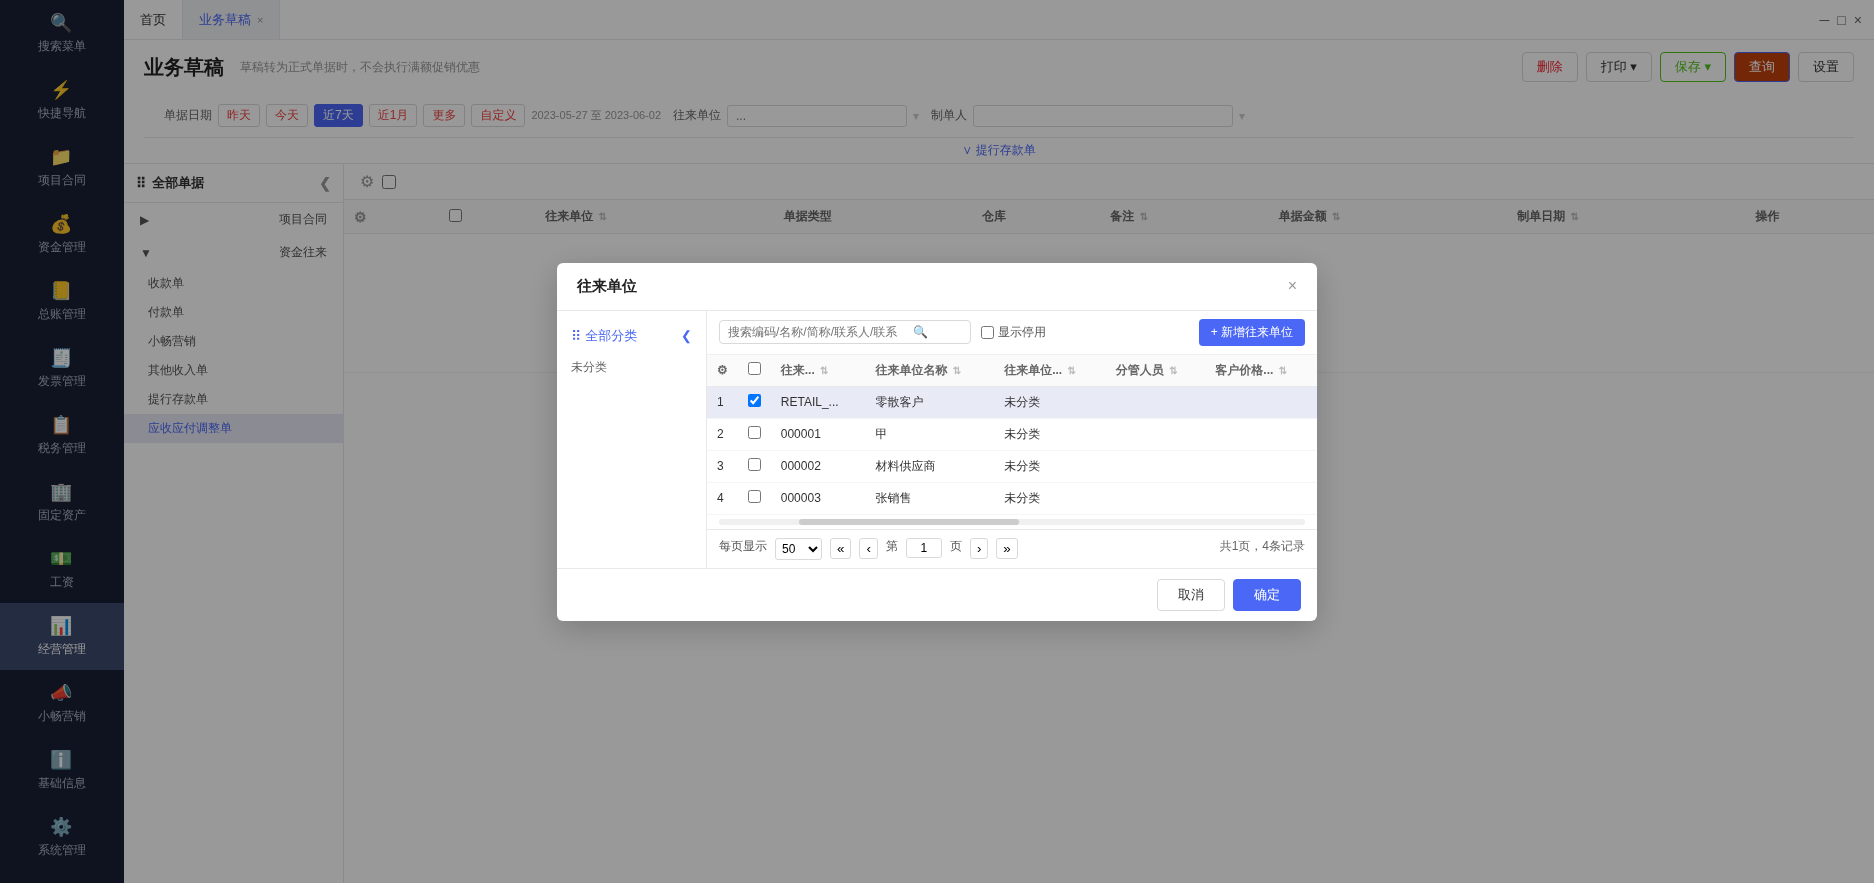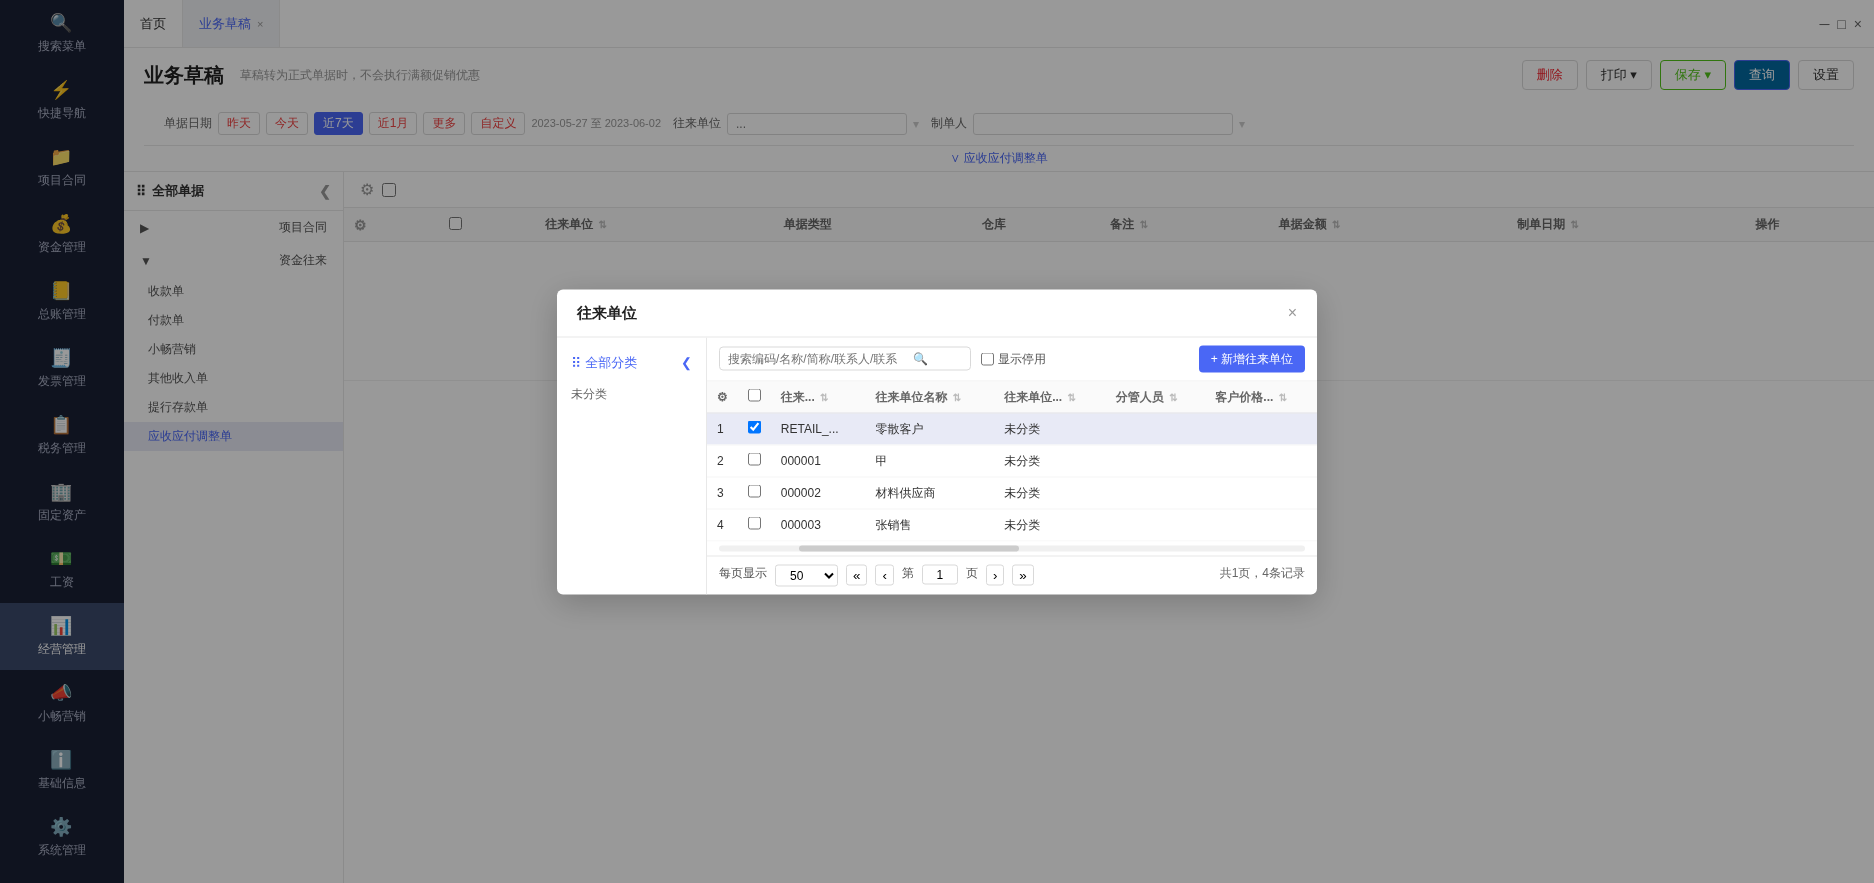--- a/index.html
+++ b/index.html
@@ -19,21 +19,21 @@
       gap: 4px;
     }
     .sidebar-item.active { background: #3b4a6b; color: #fff; }
     .sidebar-icon { font-size: 18px; }
 
     
     .main { flex: 1; display: flex; flex-direction: column; background: #f0f2f5; overflow: hidden; }
 
     
     .topbar {
-      background: #fff; height: 48px; display: flex; align-items: center;
+      background: #fff; height: 40px; display: flex; align-items: center;
       border-bottom: 1px solid #e8e8e8; padding: 0 0 0 0; flex-shrink: 0;
     }
     .topbar-home {
       padding: 0 16px; height: 100%; display: flex; align-items: center;
       font-size: 13px; color: #333; cursor: pointer; border-right: 1px solid #e8e8e8;
     }
     .topbar-tab {
       padding: 0 16px; height: 100%; display: flex; align-items: center;
       font-size: 13px; color: #4a67f5; background: #f0f2f5; cursor: pointer;
       border-right: 1px solid #e8e8e8; gap: 6px;
@@ -45,21 +45,21 @@
     
     .page-header {
       background: #fff; padding: 12px 20px 0 20px;
       border-bottom: 1px solid #e8e8e8; flex-shrink: 0;
     }
     .page-title-row { display: flex; align-items: center; gap: 16px; margin-bottom: 12px; }
     .page-title { font-size: 20px; font-weight: 600; color: #222; }
     .page-subtitle { font-size: 12px; color: #999; }
     .page-actions { margin-left: auto; display: flex; gap: 8px; align-items: center; }
     .btn { padding: 5px 14px; border-radius: 4px; border: 1px solid #d9d9d9; cursor: pointer; font-size: 13px; background: #fff; color: #333; }
-    .btn-primary { background: #0369a1; color: #fff; border-color: #4a67f5; }
+    .btn-primary { background: #c2410c; color: #fff; border-color: #4a67f5; }
     .btn-danger { color: #f5222d; }
     .btn-save { border-color: #52c41a; color: #52c41a; }
 
     
     .filter-bar {
       background: #fff; padding: 10px 20px; border-bottom: 1px solid #e8e8e8;
       display: flex; flex-wrap: wrap; gap: 12px; align-items: center; flex-shrink: 0;
     }
     .filter-item { display: flex; align-items: center; gap: 6px; font-size: 12px; color: #333; }
     .filter-label { color: #666; }
@@ -155,21 +155,21 @@
     .modal-table td { padding: 7px 10px; border-bottom: 1px solid #f5f5f5; color: #333; }
     .modal-table tr.selected td { background: #e8eaf6; }
 
     
     .modal-pagination {
       display: flex; align-items: flex-start; padding: 8px 12px;
       border-top: 1px solid #e8e8e8; font-size: 12px; color: #555; gap: 8px;
       flex-shrink: 0;
     }
     .page-size-select {
-      border: 1px solid #d9d9d9; border-radius: 3px; padding: 2px 10px;
+      border: 1px solid #d9d9d9; border-radius: 3px; padding: 2px 2px;
       font-size: 12px; background: #fff;
     }
     .page-nav-btn { border: 1px solid #d9d9d9; border-radius: 3px; padding: 2px 6px; cursor: pointer; background: #fff; }
     .page-input { border: 1px solid #d9d9d9; border-radius: 3px; padding: 2px 4px; width: 36px; text-align: center; font-size: 12px; }
     .page-total { color: #666; margin-left: auto; }
 
     
     .modal-actions {
       display: flex; justify-content: flex-end; padding: 10px 16px;
       border-top: 1px solid #e8e8e8; gap: 8px; flex-shrink: 0;
@@ -310,21 +310,21 @@
           <span class="filter-label">往来单位</span>
           <input class="filter-input" placeholder="..." style="">
           <span style="color:#ccc;cursor:pointer;">▾</span>
         </div>
         <div class="filter-item">
           <span class="filter-label">制单人</span>
           <input class="filter-input" style="min-width: 260px;">
           <span style="color:#ccc;cursor:pointer;">▾</span>
         </div>
       </div>
-      <div class="expand-more">∨ 应收应付调整单</div>
+      <div class="expand-more">∨ 提行存款单</div>
     </div>
 
     <div class="content-area">
 
       <div class="left-panel">
         <div class="left-panel-header">
           <span style="font-size:14px;margin-right:6px;">⠿</span>
           <span>全部单据</span>
           <span class="left-panel-collapse">❮</span>
         </div>
@@ -476,13 +476,17 @@
         <span>第</span>
         <input class="page-input" type="text" value="1" style="">
         <span>页</span>
         <button class="page-nav-btn">›</button>
         <button class="page-nav-btn">»</button>
         <span class="page-total">共1页，4条记录</span>
       </div>
     </div>
   </div>
 
+  <div class="modal-actions">
+    <button class="btn-cancel">取消</button>
+    <button class="btn-confirm">确定</button>
+  </div>
 </div>
 
 </body></html>

